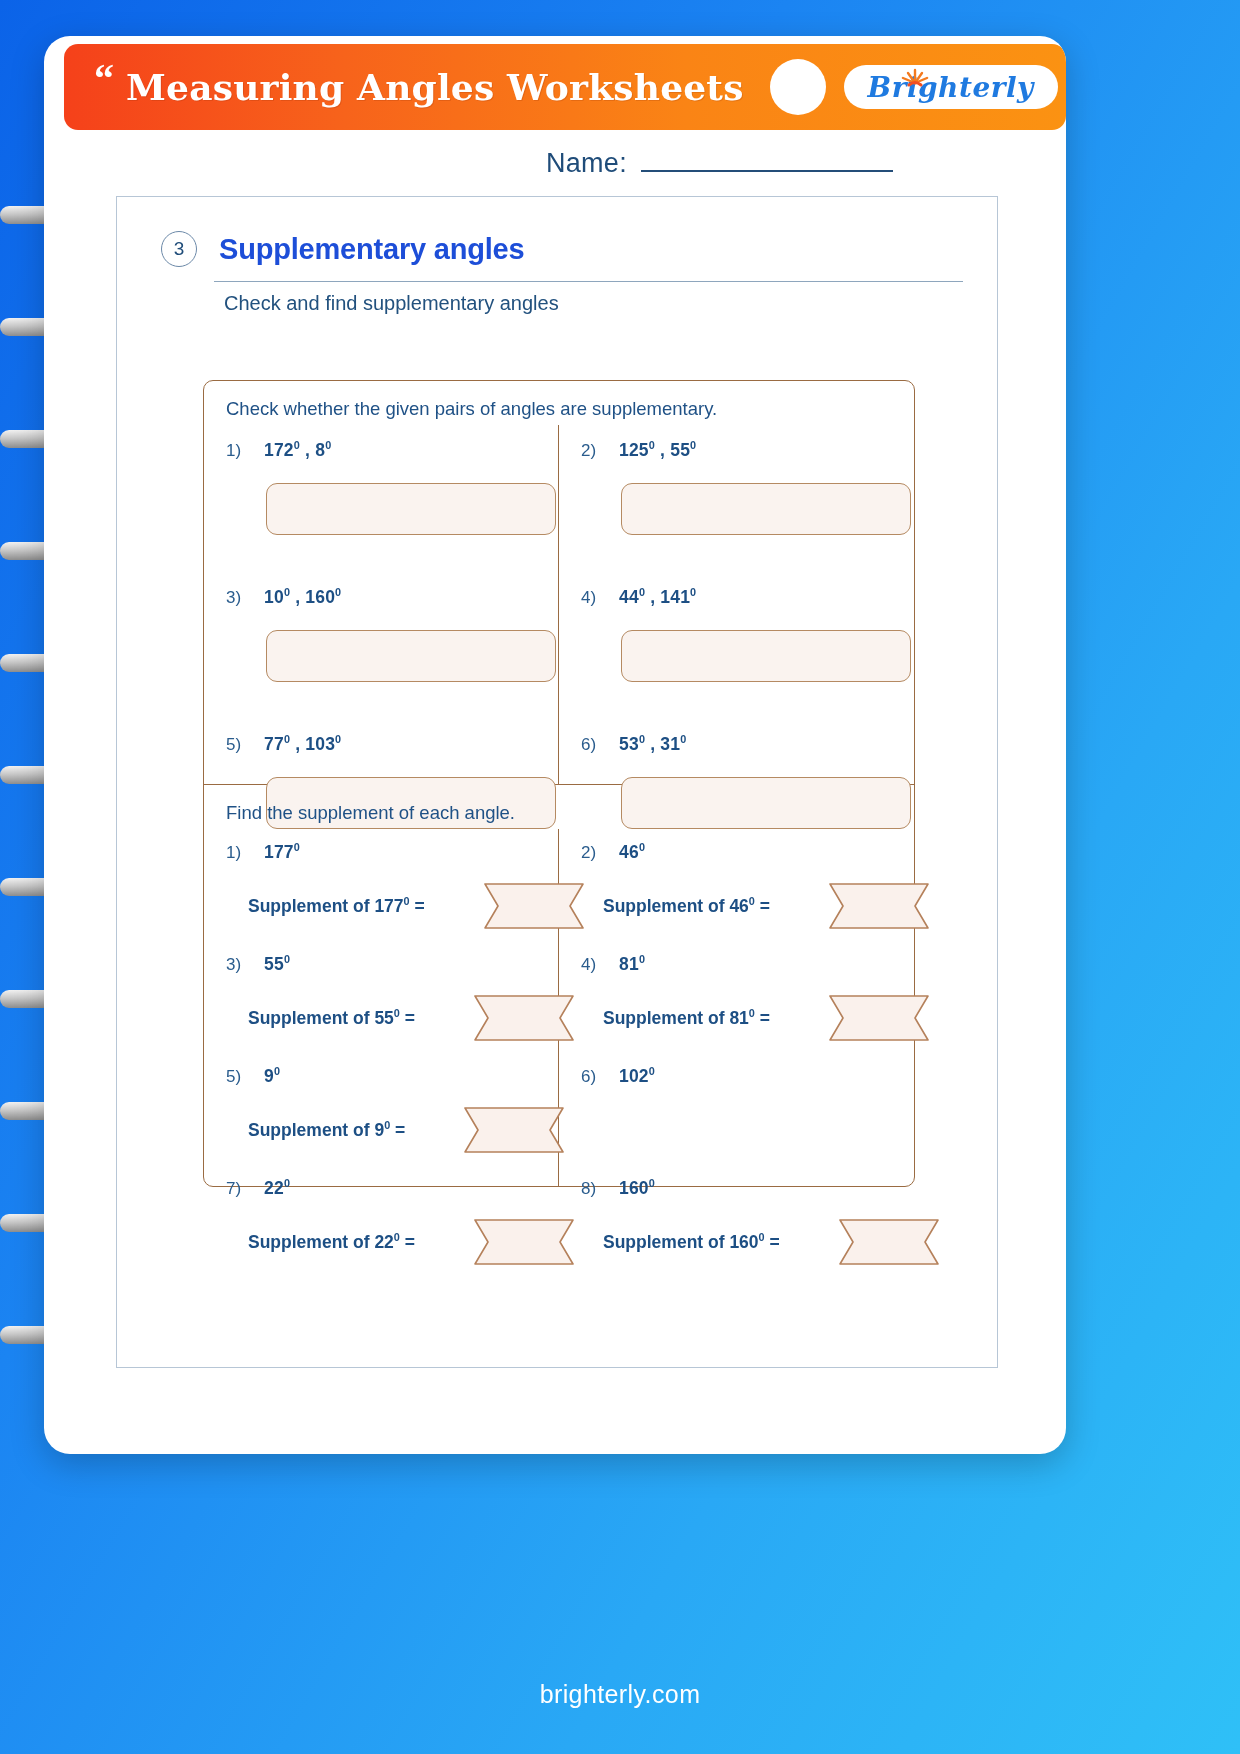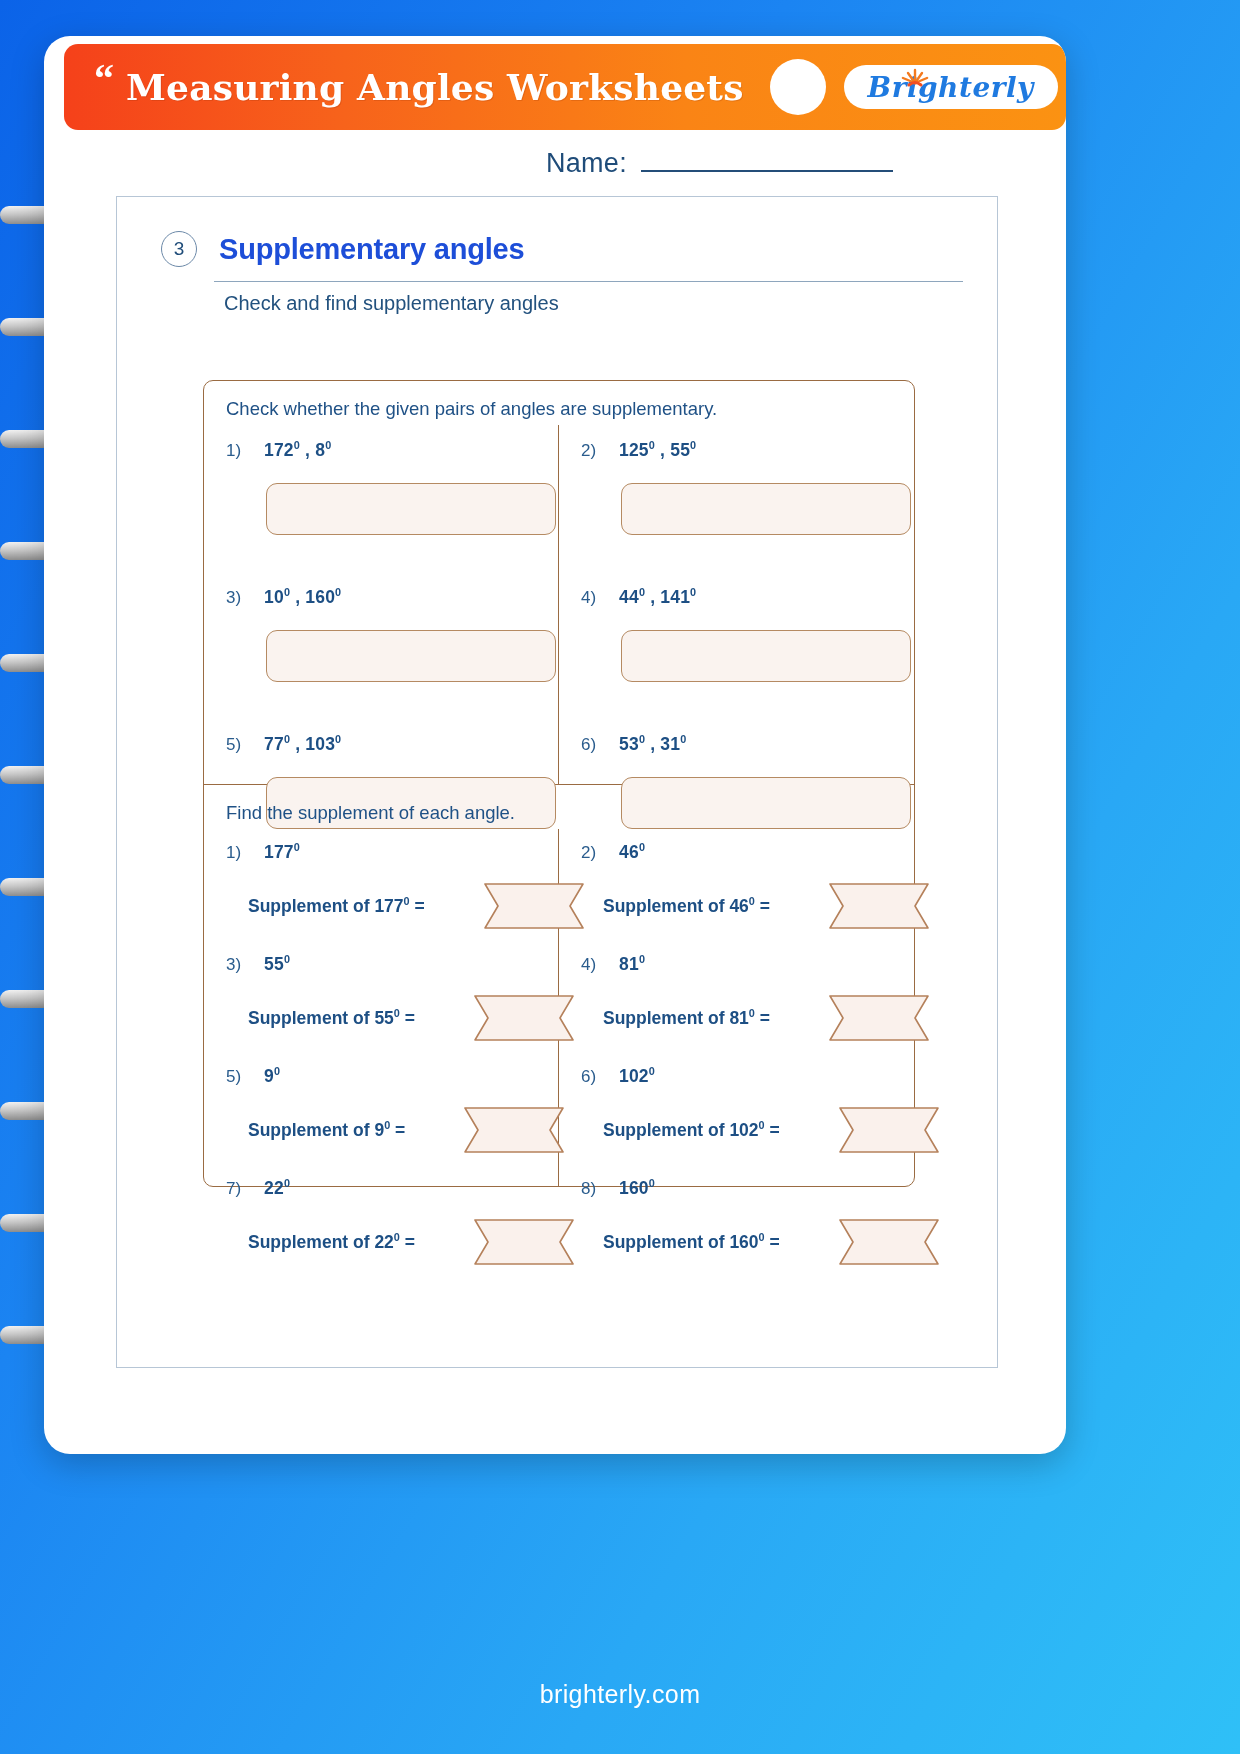--- a/index.html
+++ b/index.html
@@ -432,26 +432,20 @@
                     <path d="M3 3 L101 3 L88 25 L101 47 L3 47 L16 25 Z" fill="#faf1ec" stroke="#b5815b" stroke-width="1.6" stroke-linejoin="round"></path>
                   </svg>
               </div>
             </div>
 
             <div class="qb" style="top:236px">
               <div class="qb-line">
                 <span class="q-idx">6)</span>
                 <span class="q-val"><span>102</span><sup>0</sup></span>
               </div>
-              <div class="qb-sup">
-                <span class="qb-sup-text"><span>Supplement of </span><span>102</span><sup>0</sup><span> =</span></span>
-                <svg class="ribbon" viewBox="0 0 104 50">
-                    <path d="M3 3 L101 3 L88 25 L101 47 L3 47 L16 25 Z" fill="#faf1ec" stroke="#b5815b" stroke-width="1.6" stroke-linejoin="round"></path>
-                  </svg>
-              </div>
             </div>
 
             <div class="qb" style="top:348px">
               <div class="qb-line">
                 <span class="q-idx">8)</span>
                 <span class="q-val"><span>160</span><sup>0</sup></span>
               </div>
               <div class="qb-sup">
                 <span class="qb-sup-text"><span>Supplement of </span><span>160</span><sup>0</sup><span> =</span></span>
                 <svg class="ribbon" viewBox="0 0 104 50">

